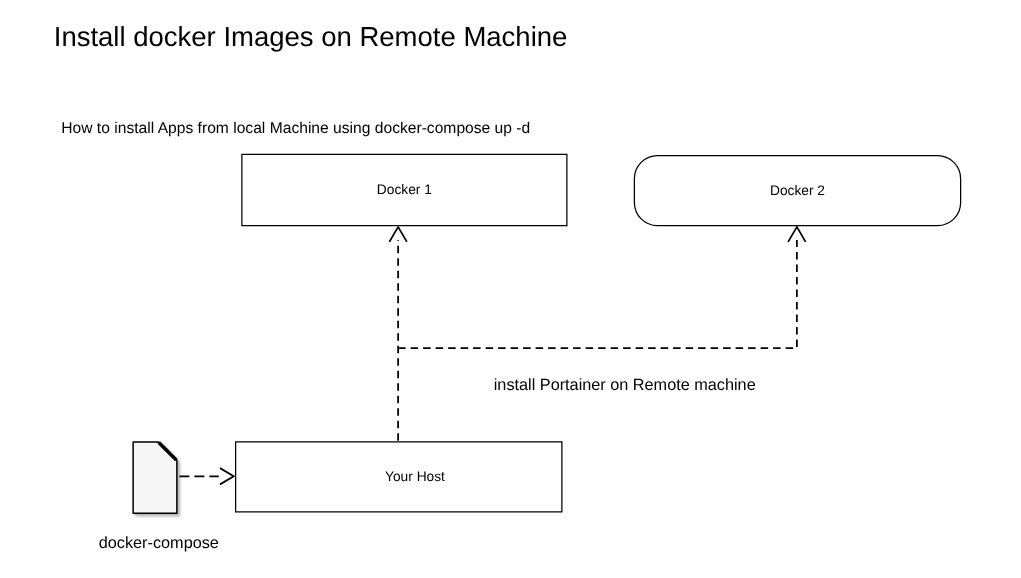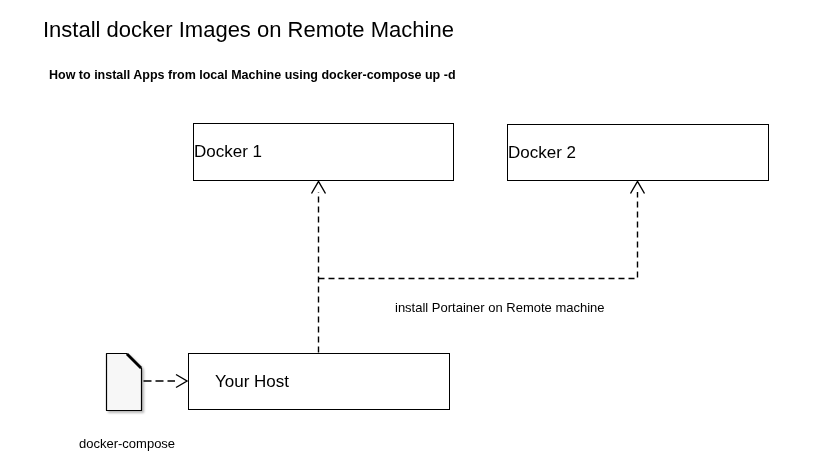--- a/index.html
+++ b/index.html
@@ -21,66 +21,65 @@
     left: 43px;
     top: 17px;
     font-size: 22px;
     font-weight: 400;
     white-space: nowrap;
     color: #000000;
   }
   .subtitle {
     position: absolute;
     left: 49px;
-    top: 68px;
+    top: 95px;
     font-size: 12.5px;
     white-space: nowrap;
     color: #000000;
-    font-weight: bold;
   }
   .connector-layer {
     position: absolute;
     left: 0;
     top: 0;
     width: 817px;
     height: 462px;
   }
   .node {
     position: absolute;
     box-sizing: border-box;
     border: 1.5px solid #000000;
     background: #ffffff;
     display: flex;
     align-items: center;
-    justify-content: flex-start;
-    font-size: 17px;
+    justify-content: center;
+    font-size: 11px;
     white-space: nowrap;
   }
   .node-docker1 { left: 193px; top: 123px; width: 261px; height: 58px; }
-  .node-docker2 { left: 507px; top: 124px; width: 262px; height: 57px; }
+  .node-docker2 { left: 507px; top: 124px; width: 262px; height: 57px; border-radius: 19px; }
   .node-your-host { left: 188px; top: 353px; width: 262px; height: 57px; padding-left: 26px; }
   .edge-label {
     position: absolute;
     left: 347px;
     top: 300px;
     font-size: 13px;
     white-space: nowrap;
     padding-left: 48px;
   }
   .file-labels {
     position: absolute;
     left: 33px;
     top: 357px;
     font-size: 13px;
     line-height: 15px;
   }
   .file-caption {
     position: absolute;
     left: 79px;
-    top: 436px;
+    top: 426px;
     font-size: 13px;
     white-space: nowrap;
   }
   .dash {
     stroke: #000000;
     stroke-width: 1.4;
     fill: none;
     stroke-dasharray: 6 4;
   }
   .dash-long {

